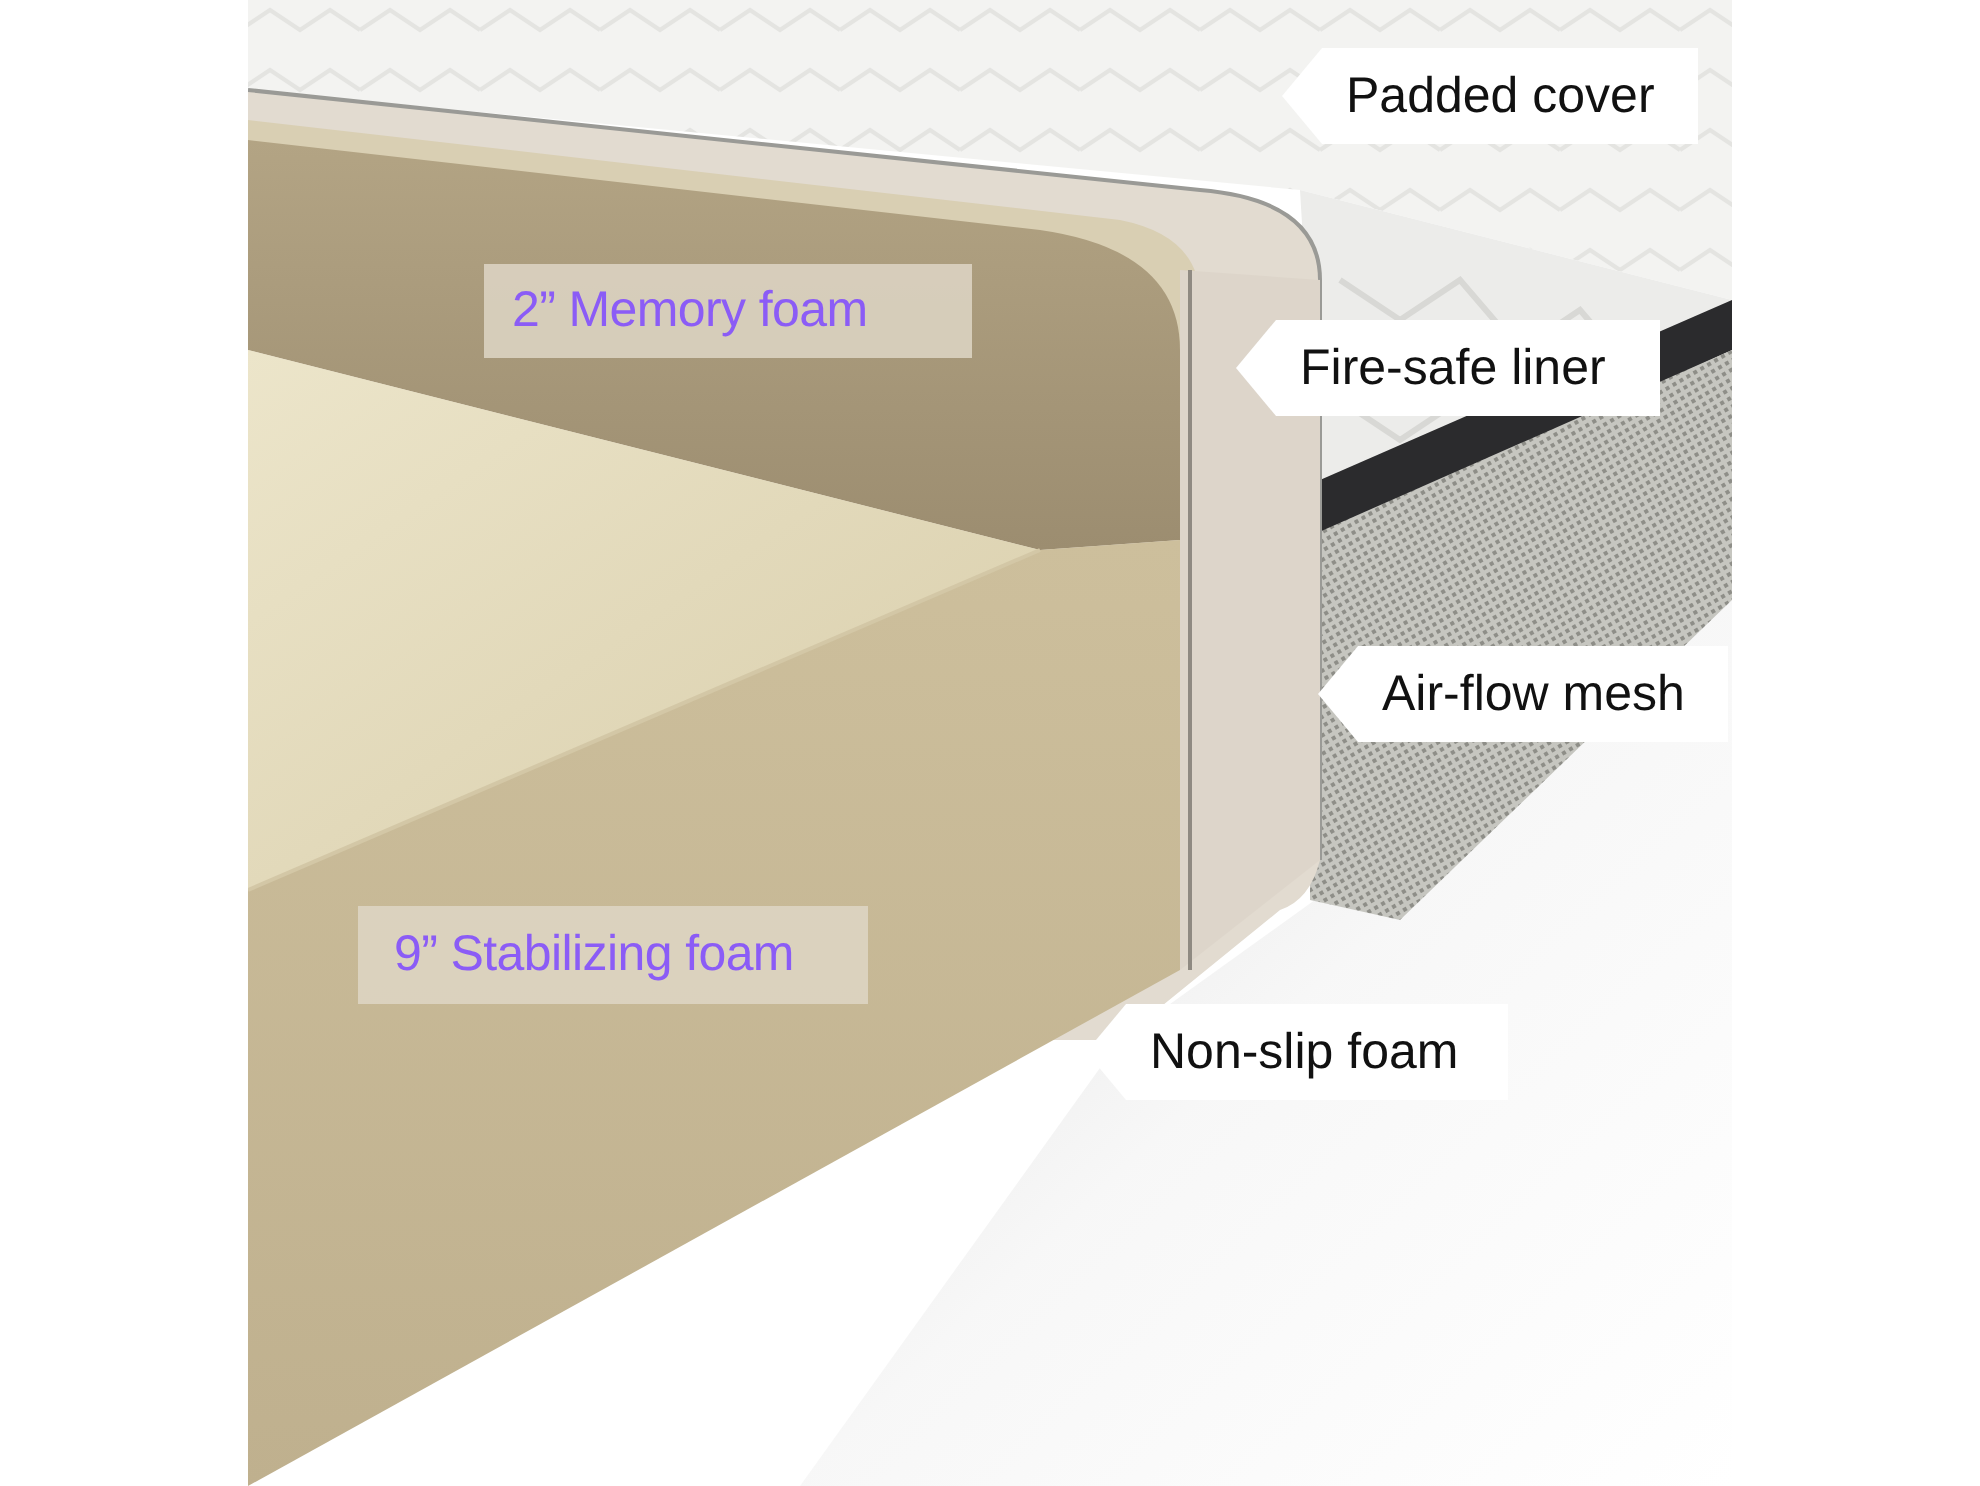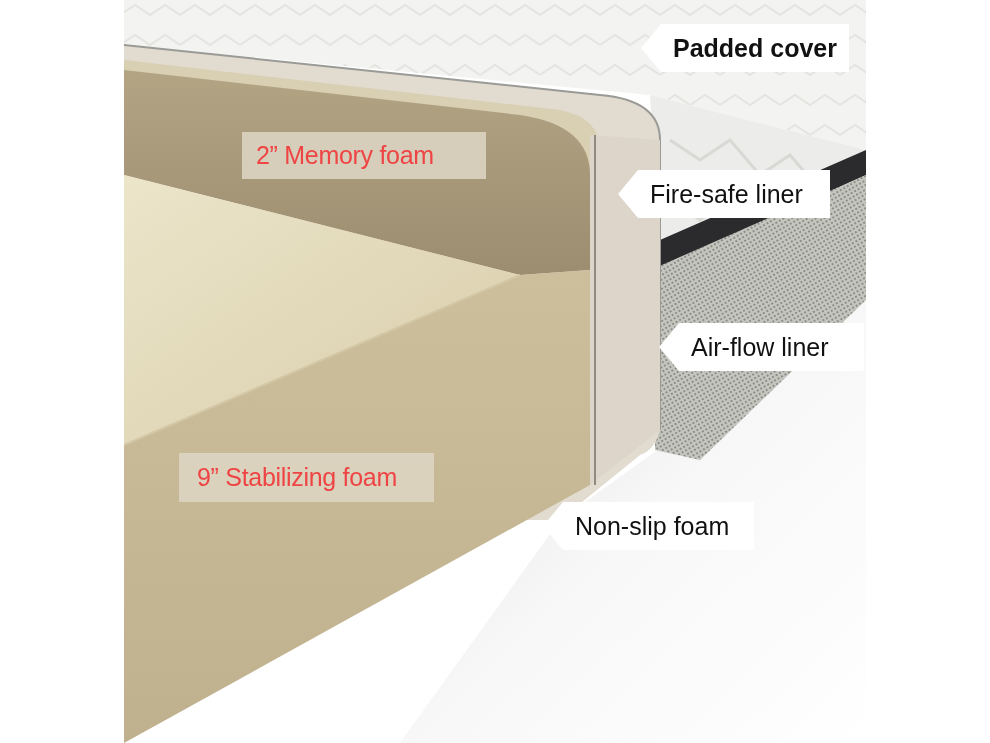--- a/index.html
+++ b/index.html
@@ -1,19 +1,19 @@
 <!DOCTYPE html>
 <html><head>
 <meta charset="utf-8">
 <style>
   html, body { margin: 0; padding: 0; background: #ffffff; }
   body { width: 990px; height: 743px; position: relative; overflow: hidden; font-family: "Liberation Sans", sans-serif; }
   .stage { position: absolute; left: 0; top: 0; width: 990px; height: 743px; }
   svg.art { position: absolute; left: 0; top: 0; }
-  .label { position: absolute; color: #ef4444; font-size: 25px; white-space: nowrap; letter-spacing: -0.3px; }
+  .label { position: absolute; color: #8b5cf6; font-size: 25px; white-space: nowrap; letter-spacing: -0.3px; }
   .box-label { background: rgba(222, 214, 198, 0.85); padding: 0 14px; display: flex; align-items: center; }
   .callout { position: absolute; height: 48px; display: flex; align-items: center; color: #111; font-size: 25px; white-space: nowrap;
              background: #ffffff; filter: drop-shadow(1px 2px 2px rgba(0,0,0,0.22));
              clip-path: polygon(20px 0, 100% 0, 100% 100%, 20px 100%, 0 50%); padding-left: 32px; padding-right: 14px; box-sizing: border-box; }
 </style>
 </head>
 <body>
 
 <div class="stage">
   <svg class="art" width="990" height="743" viewBox="0 0 990 743">
@@ -77,28 +77,28 @@
   </svg>
 
   <div class="label box-label" style="left:242px; top:132px; width:216px; height:47px;">
     <span>2” Memory foam</span>
   </div>
 
   <div class="label box-label" style="left:179px; top:453px; width:155px; height:49px; padding-left:18px; padding-right:82px;">
     <span>9” Stabilizing foam</span>
   </div>
 
-  <div class="callout" style="left:641px; top:24px; width:208px;font-weight:bold;">
+  <div class="callout" style="left:641px; top:24px; width:208px;">
     <span>Padded cover</span>
   </div>
 
-  <div class="callout" style="left:618px; top:170px; width:212px;">
+  <div class="callout" style="left:618px; top:160px; width:212px;">
     <span>Fire-safe liner</span>
   </div>
 
   <div class="callout" style="left:659px; top:323px; width:205px;">
-    <span>Air-flow liner</span>
+    <span>Air-flow mesh</span>
   </div>
 
   <div class="callout" style="left:543px; top:502px; width:211px;">
     <span>Non-slip foam</span>
   </div>
 </div>
 
 </body></html>

